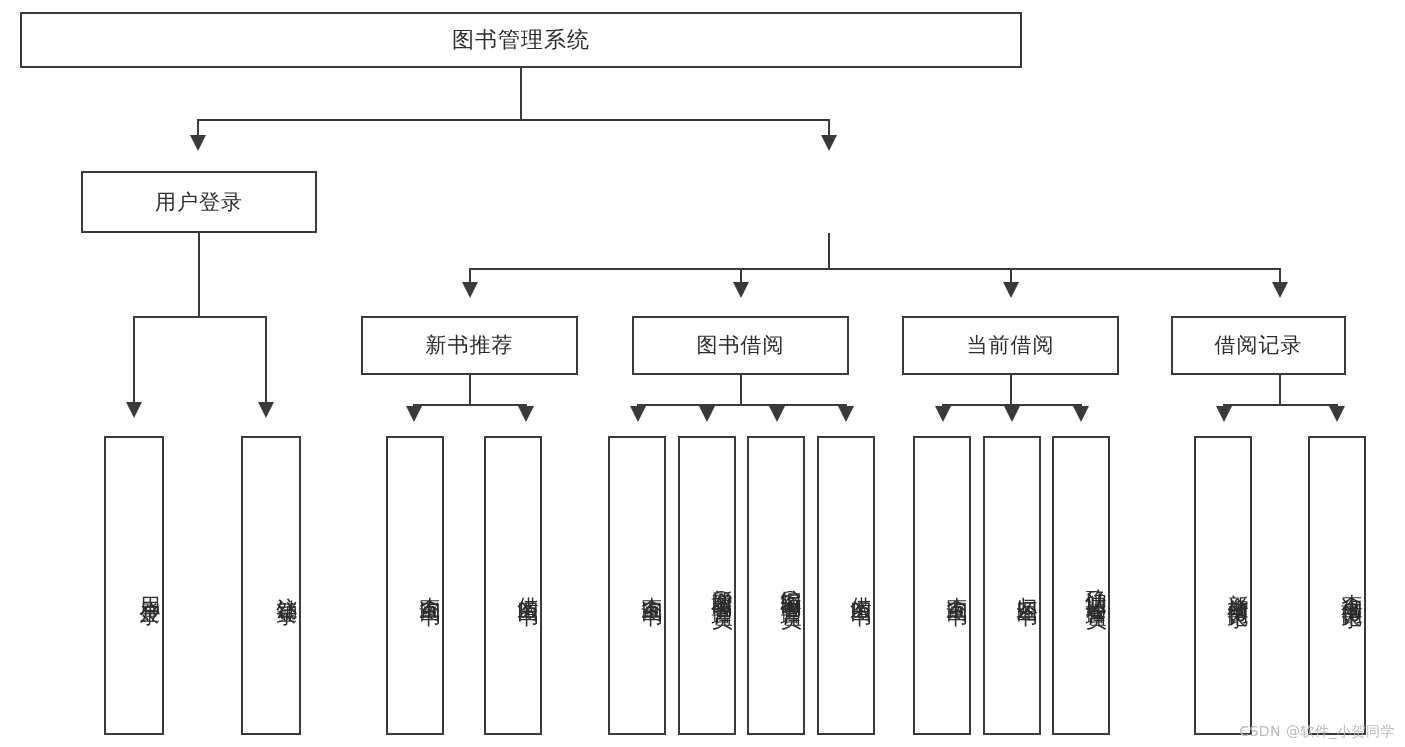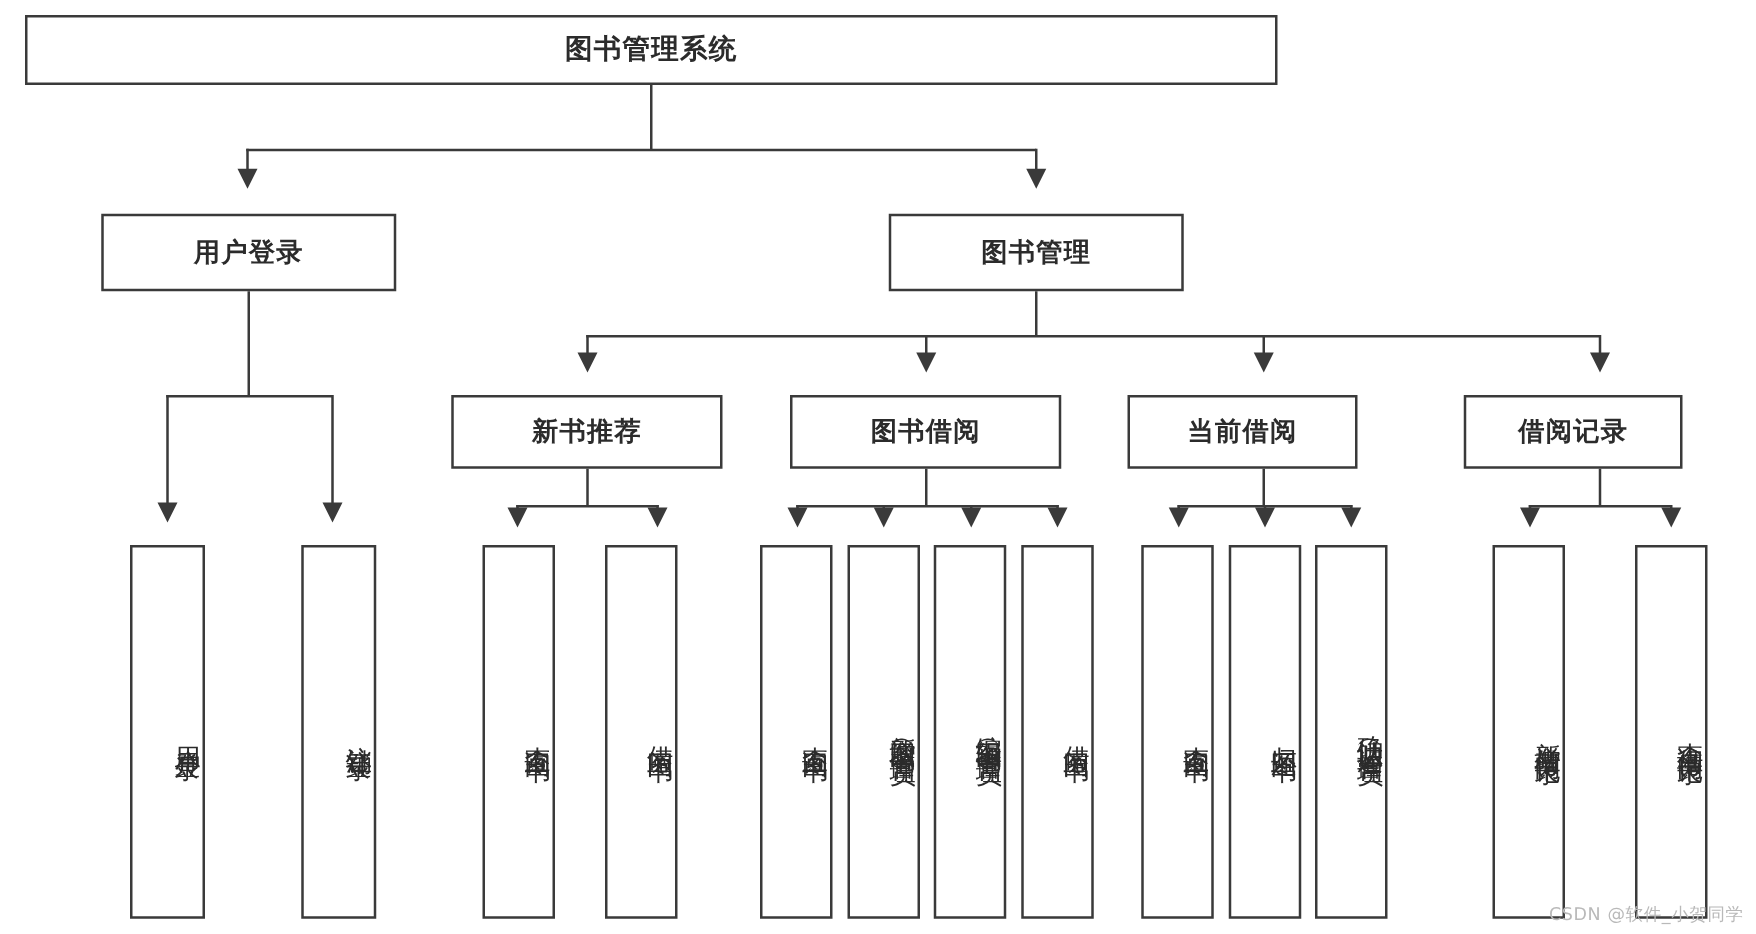--- a/index.html
+++ b/index.html
@@ -23,21 +23,20 @@
     align-items:center;
     justify-content:center;
     color:#2b2b2b;
     line-height:1.18;
     text-align:center;
   }
   .node.h{           
     writing-mode:horizontal-tb;
     font-size:21px;
     letter-spacing:1px;
-    font-weight:bold;
   }
   .node.root{font-size:22px;}
   .node.v{           
     writing-mode:vertical-rl;
     text-orientation:upright;
     font-size:21px;
     letter-spacing:3px;
     padding:6px 0;
     align-items:flex-start;
     justify-content:center;
@@ -85,23 +84,20 @@
 
   <div class="ln v" style="left:197px;top:119px;width:2px;height:18px;"></div>
   <div class="arw" style="left:190px;top:135px;"></div>
   <div class="ln v" style="left:828px;top:119px;width:2px;height:18px;"></div>
   <div class="arw" style="left:821px;top:135px;"></div>
 
   <div class="node h" style="left:81px;top:171px;width:236px;height:62px;">
     <span>用户登录</span>
   </div>
 
-  <div class="node h" style="left:711px;top:171px;width:236px;height:62px;">
-    <span>图书管理</span>
-  </div>
 
   <div class="ln v" style="left:198px;top:233px;width:2px;height:84px;"></div>
   <div class="ln h" style="left:133px;top:316px;width:133px;height:2px;"></div>
   <div class="ln v" style="left:133px;top:316px;width:2px;height:88px;"></div>
   <div class="arw" style="left:126px;top:402px;"></div>
   <div class="ln v" style="left:265px;top:316px;width:2px;height:88px;"></div>
   <div class="arw" style="left:258px;top:402px;"></div>
 
   <div class="ln v" style="left:828px;top:233px;width:2px;height:36px;"></div>
   <div class="ln h" style="left:469px;top:268px;width:811px;height:2px;"></div>
@@ -117,21 +113,21 @@
 
   <div class="ln v" style="left:1279px;top:268px;width:2px;height:16px;"></div>
   <div class="arw" style="left:1272px;top:282px;"></div>
 
   <div class="node h" style="left:361px;top:316px;width:217px;height:59px;">
     <span>新书推荐</span>
   </div>
   <div class="node h" style="left:632px;top:316px;width:217px;height:59px;">
     <span>图书借阅</span>
   </div>
-  <div class="node h" style="left:902px;top:316px;width:184px;height:59px;">
+  <div class="node h" style="left:902px;top:316px;width:217px;height:59px;">
     <span>当前借阅</span>
   </div>
   <div class="node h" style="left:1171px;top:316px;width:175px;height:59px;">
     <span>借阅记录</span>
   </div>
 
   <div class="ln v" style="left:469px;top:375px;width:2px;height:30px;"></div>
   <div class="ln h" style="left:413px;top:404px;width:114px;height:2px;"></div>
   <div class="ln v" style="left:413px;top:404px;width:2px;height:4px;"></div>
   <div class="arw" style="left:406px;top:406px;"></div>

